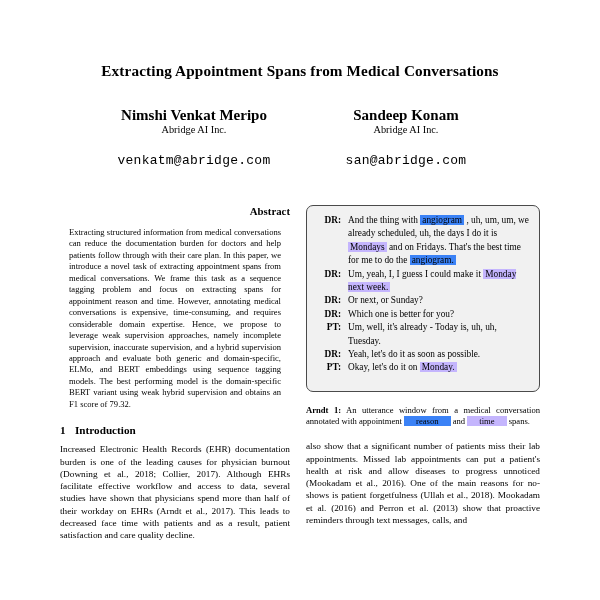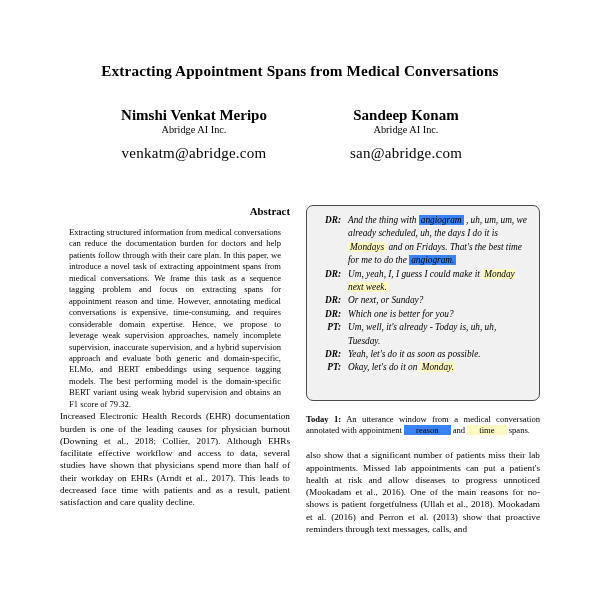--- a/index.html
+++ b/index.html
@@ -52,25 +52,25 @@
   .author-name {
     font-size: 15px;
     font-weight: bold;
     line-height: 15px;
   }
   .author-affil {
     font-size: 10.3px;
     line-height: 14.5px;
   }
   .author-email {
-    font-family: Liberation Serif, serif;
-    font-size: 15px;
+    font-family: Liberation Mono, monospace;
+    font-size: 13px;
     line-height: 15px;
     letter-spacing: 0.25px;
-    margin-top: 8px;
+    margin-top: 15px;
   }
 
   
   .col-left {
     position: absolute;
     left: 60px;
     top: 205px;
     width: 230px;
   }
   .col-right {
@@ -114,23 +114,22 @@
   }
   .body-text.cont {
     margin-top: 0;
   }
 
   
   .figure-box {
     border: 1.1px solid #4a4a4a;
     border-radius: 7px;
     background: #f1f1f1;
-    padding: 8px 10px 25px 4px;
+    padding: 8px 10px 16px 4px;
     box-sizing: border-box;
-    font-style: italic;
   }
   .utt-table {
     border-collapse: collapse;
     width: 100%;
   }
   .utt-table td {
     vertical-align: top;
     padding: 0;
   }
   .utt-spk {
@@ -144,21 +143,21 @@
   }
   .utt-txt {
     font-size: 9.3px;
     line-height: 13.4px;
   }
   .hl-reason {
     background: #3b82f6;
     padding: 0 2px;
   }
   .hl-time {
-    background: #fef9c3;
+    background: #c4b5fd;
     padding: 0 2px;
   }
 
   .figure-caption {
     margin-top: 13px;
     font-size: 8.6px;
     line-height: 11.2px;
     text-align: justify;
   }
   .figure-caption .hl-reason,
@@ -183,20 +182,23 @@
       <div class="author-name">Sandeep Konam</div>
       <div class="author-affil">Abridge AI Inc.</div>
       <div class="author-email">san@abridge.com</div>
     </div>
   </div>
 
   <div class="col-left">
     <div class="abstract-head">Abstract</div>
     <div class="abstract-body">Extracting structured information from medical conversations can reduce the documentation burden for doctors and help patients follow through with their care plan. In this paper, we introduce a novel task of extracting appointment spans from medical conversations. We frame this task as a sequence tagging problem and focus on extracting spans for appointment reason and time. However, annotating medical conversations is expensive, time-consuming, and requires considerable domain expertise. Hence, we propose to leverage weak supervision approaches, namely incomplete supervision, inaccurate supervision, and a hybrid supervision approach and evaluate both generic and domain-specific, ELMo, and BERT embeddings using sequence tagging models. The best performing model is the domain-specific BERT variant using weak hybrid supervision and obtains an F1 score of 79.32.</div>
 
+    <div class="section-head">
+      <span class="num">1</span><span>Introduction</span>
+    </div>
     <div class="body-text">Increased Electronic Health Records (EHR) documentation burden is one of the leading causes for physician burnout (Downing et al., 2018; Collier, 2017). Although EHRs facilitate effective workflow and access to data, several studies have shown that physicians spend more than half of their workday on EHRs (Arndt et al., 2017). This leads to decreased face time with patients and as a result, patient satisfaction and care quality decline.</div>
   </div>
 
   <div class="col-right">
 
     <div class="figure-box">
       <table class="utt-table">
         <tbody id="utterance-body">
             <tr>
               <td class="utt-spk">DR:</td>
@@ -224,21 +226,21 @@
             </tr>
             <tr>
               <td class="utt-spk">PT:</td>
               <td class="utt-txt"><span>Okay, let's do it on </span><span class="hl-time">Monday.</span></td>
             </tr>
           </tbody>
       </table>
     </div>
 
     <div class="figure-caption">
-      <b>Today 1:</b>
+      <b>Arndt 1:</b>
       <span>An utterance window from a medical conversation annotated with appointment</span>
       <span class="hl-reason">reason</span>
       <span>and</span>
       <span class="hl-time">time</span>
       <span>spans.</span>
     </div>
 
     <div class="body-text cont" style="margin-top:13px;">also show that a significant number of patients miss their lab appointments. Missed lab appointments can put a patient's health at risk and allow diseases to progress unnoticed (Mookadam et al., 2016). One of the main reasons for no-shows is patient forgetfulness (Ullah et al., 2018). Mookadam et al. (2016) and Perron et al. (2013) show that proactive reminders through text messages, calls, and</div>
   </div>
 

